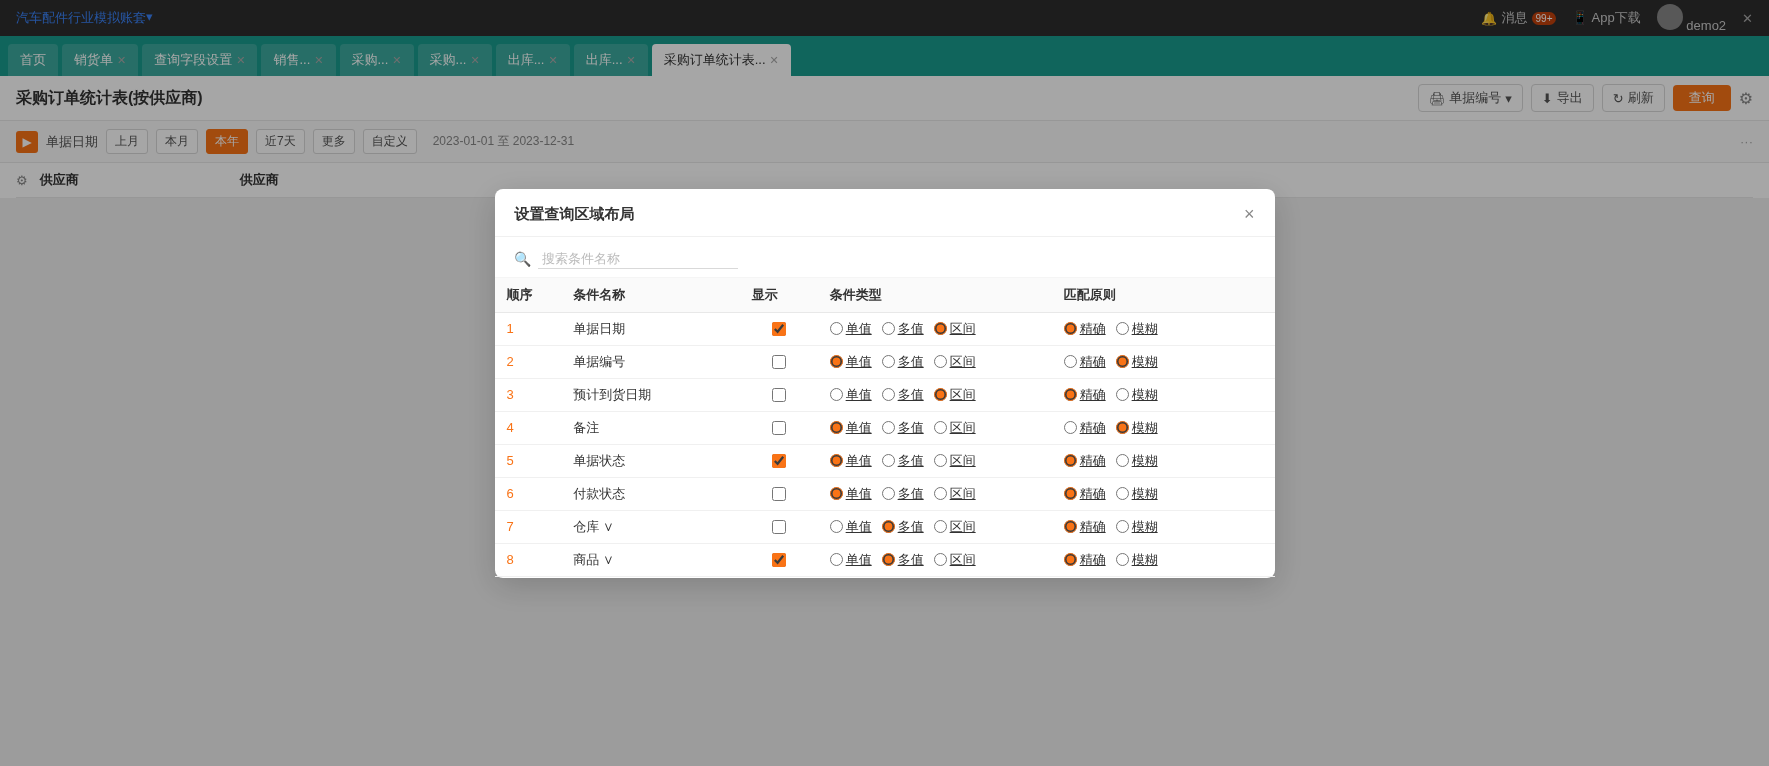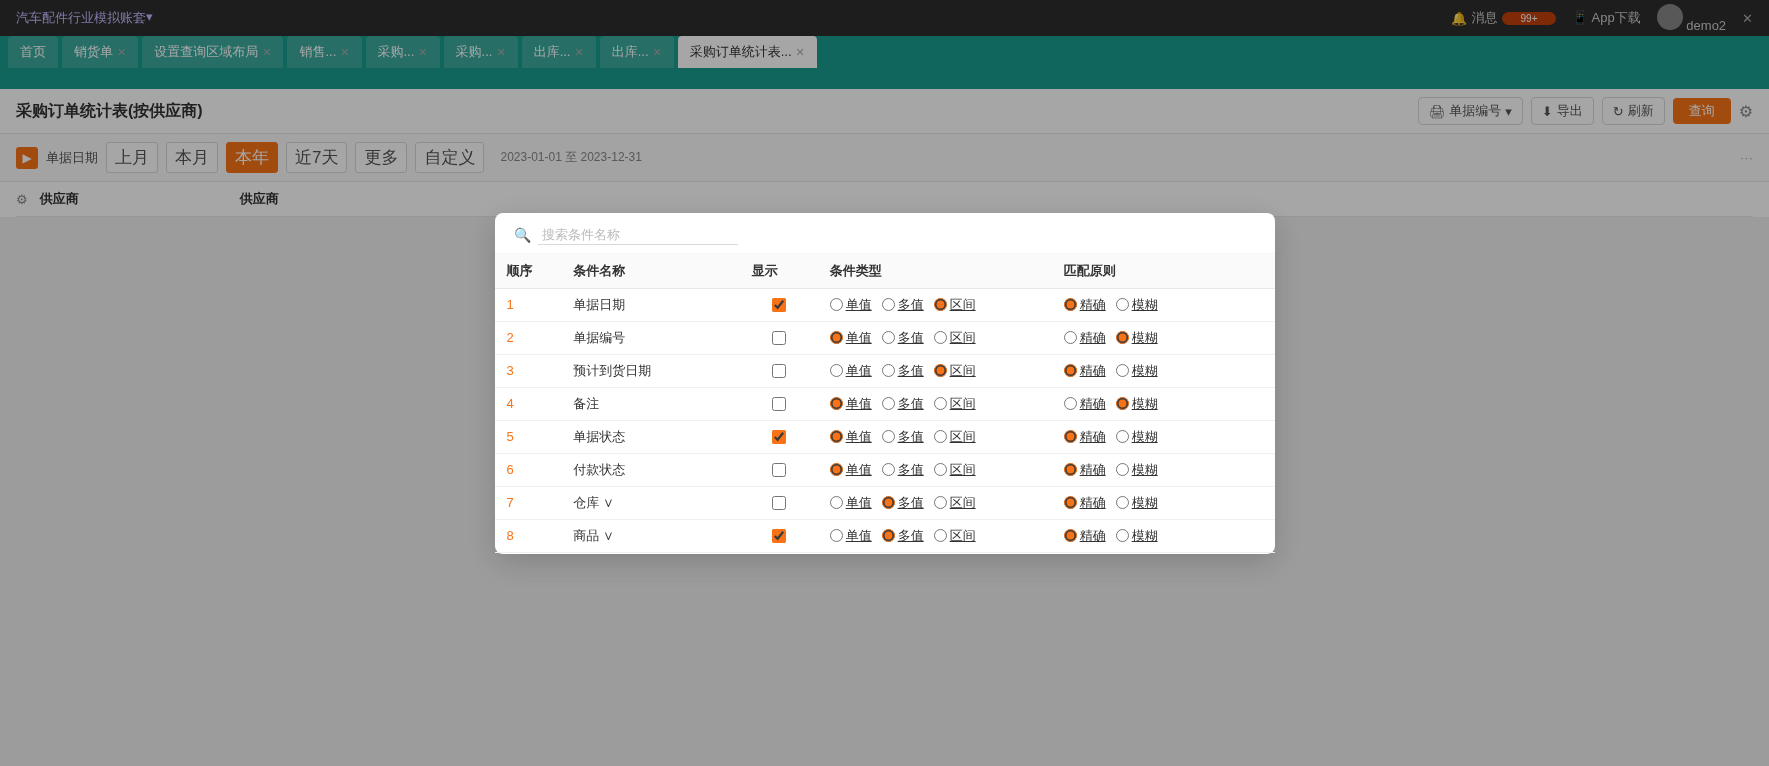--- a/index.html
+++ b/index.html
@@ -8,32 +8,32 @@
     
     .top-bar {
       background: #2d2d2d;
       height: 36px;
       display: flex;
       align-items: center;
       justify-content: space-between;
       padding: 0 16px;
       color: #ccc;
     }
-    .top-bar-left { font-size: 13px; color: #c4b5fd; display: flex; align-items: flex-start; gap: 0; }
+    .top-bar-left { font-size: 13px; color: #3b82f6; display: flex; align-items: flex-start; gap: 0; }
     .top-bar-right { display: flex; align-items: center; gap: 16px; font-size: 13px; }
     .top-bar-right .notif { display: flex; align-items: center; gap: 4px; }
-    .badge { background: #c2410c; color: #fff; border-radius: 8px; font-size: 10px; padding: 1px 19px; }
+    .badge { background: #c2410c; color: #fff; border-radius: 8px; font-size: 10px; padding: 1px 4px; }
     .avatar { width: 26px; height: 26px; border-radius: 50%; background: #888; display: inline-block; }
 
     
     .tab-bar {
       background: #1a9c8e;
-      height: 53px;
-      display: flex;
-      align-items: flex-start;
+      height: 40px;
+      display: flex;
+      align-items: flex-end;
       padding: 0 8px;
       gap: 4px;
     }
     .tab-item {
       background: rgba(255,255,255,0.15);
       color: #fff;
       padding: 4px 12px;
       border-radius: 4px 4px 0 0;
       font-size: 13px;
       cursor: pointer;
@@ -72,21 +72,21 @@
     .toolbar {
       background: #fafafa;
       padding: 8px 16px;
       display: flex;
       align-items: center;
       gap: 8px;
       border-bottom: 1px solid #e8e8e8;
     }
     .toolbar-arrow { background: #f97316; color: #fff; border: none; width: 22px; height: 22px; border-radius: 3px; cursor: pointer; font-size: 12px; }
     .date-label { color: #555; font-size: 13px; }
-    .date-btn { padding: 3px 8px; border: 1px solid #d9d9d9; border-radius: 3px; cursor: pointer; background: #fff; font-size: 17px; color: #555; }
+    .date-btn { padding: 3px 8px; border: 1px solid #d9d9d9; border-radius: 3px; cursor: pointer; background: #fff; font-size: 12px; color: #555; }
     .date-btn.active { background: #f97316; color: #fff; border-color: #f97316; }
     .date-range { font-size: 12px; color: #888; margin-left: 8px; }
     .btn-settings { background: none; border: none; cursor: pointer; color: #888; }
     .col-header { font-weight: bold; color: #333; font-size: 13px; }
 
     
     .overlay {
       position: fixed;
       top: 0; left: 0; right: 0; bottom: 0;
       background: rgba(0,0,0,0.35);
@@ -251,21 +251,21 @@
 
 <div class="tab-bar">
   <div class="tab-item">
     <span>首页</span>
   </div>
   <div class="tab-item">
     <span>销货单</span>
     <span class="close-x">✕</span>
   </div>
   <div class="tab-item">
-    <span>设置查询区域布局</span>
+    <span>查询字段设置</span>
     <span class="close-x">✕</span>
   </div>
   <div class="tab-item">
     <span>销售...</span>
     <span class="close-x">✕</span>
   </div>
   <div class="tab-item">
     <span>采购...</span>
     <span class="close-x">✕</span>
   </div>
@@ -327,20 +327,24 @@
   <div style="display:flex; align-items:center; padding:8px 0; border-bottom:1px solid #e8e8e8;">
     <span style="color:#888;margin-right:12px;">⚙</span>
     <span class="col-header" style="width:200px;">供应商</span>
     <span class="col-header" style="width:200px;">供应商</span>
   </div>
 </div>
 
 <div class="overlay">
   <div class="modal">
 
+    <div class="modal-header">
+      <span class="modal-title">设置查询区域布局</span>
+      <button class="modal-close">×</button>
+    </div>
 
 
     <div class="modal-search">
       <span class="search-icon-wrap">🔍</span>
       <input type="text" placeholder="搜索条件名称" style="">
     </div>
 
     <div class="modal-table">
       <div class="scrollbar-area">
         <table>

